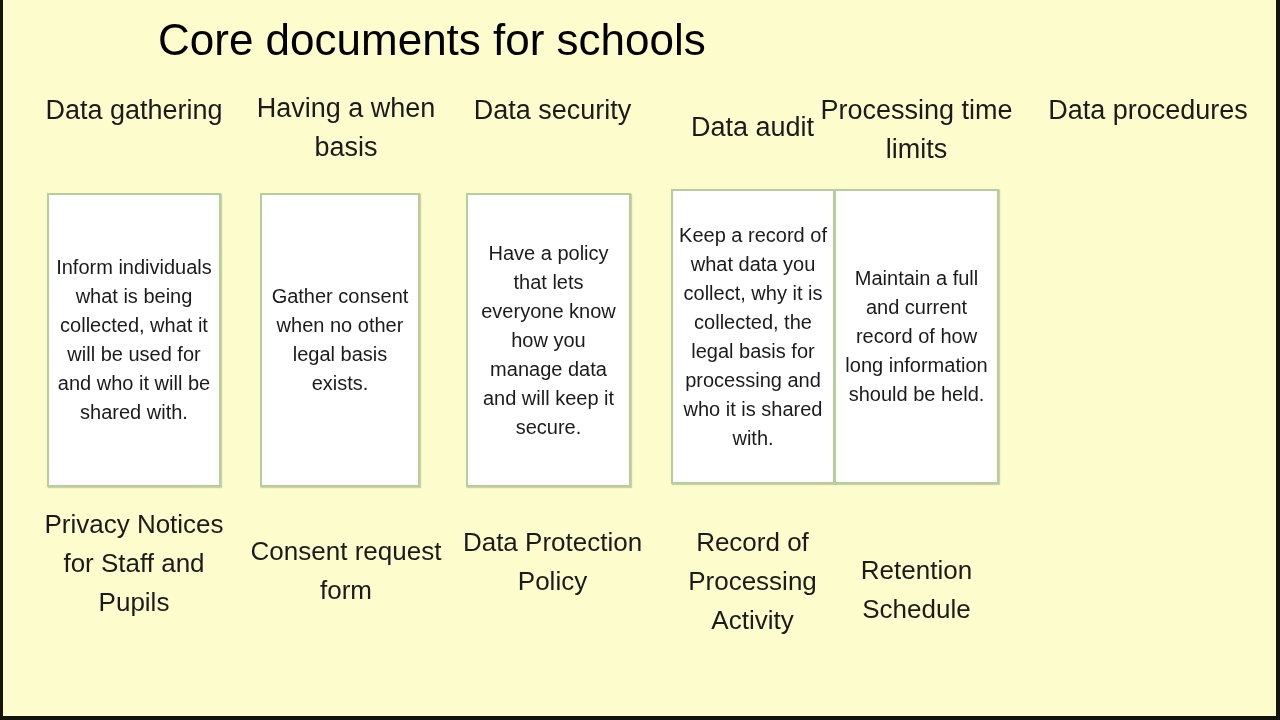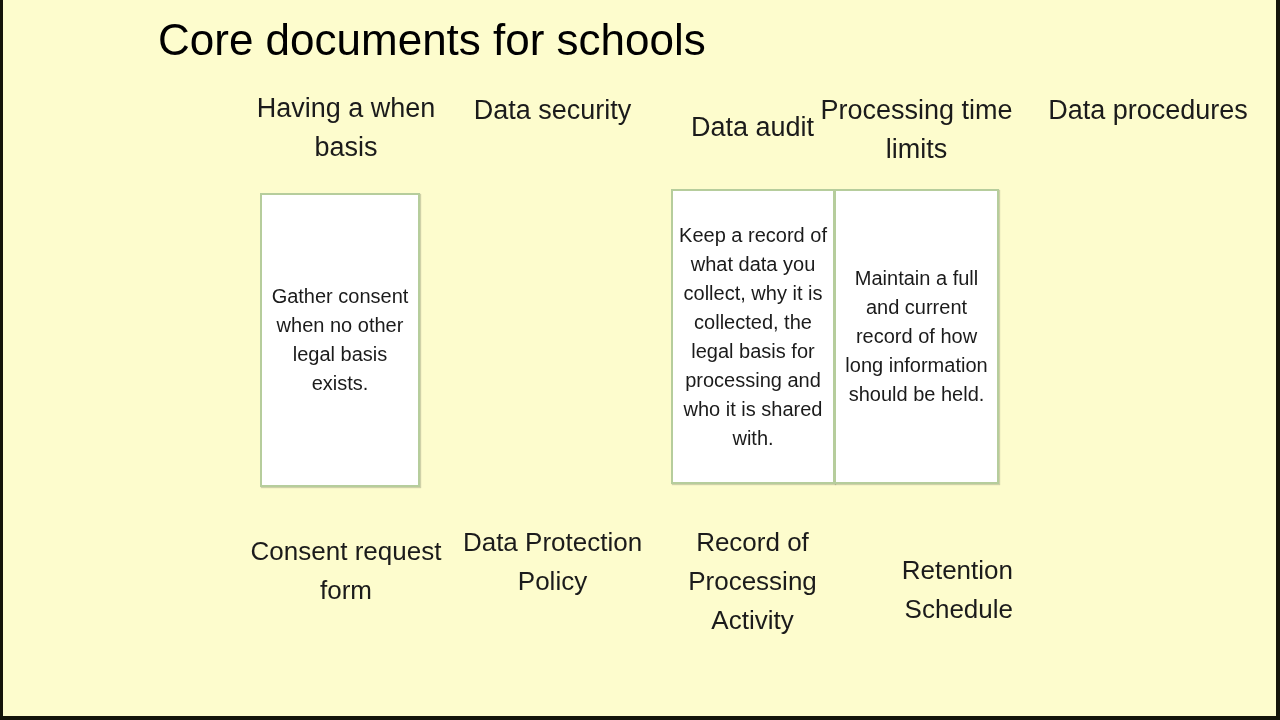--- a/index.html
+++ b/index.html
@@ -85,47 +85,57 @@
     color: #1b1b1b;
   }
 </style>
 </head>
 <body>
 
 <div id="slide">
 
   <div id="slide-title">Core documents for schools</div>
 
+  <div class="column" style="left:24px; width:214px;">
+    <div class="col-header" style="top:91px;">Data gathering</div>
+    <div class="card" style="left:20px; top:193px; width:174px; height:294px;">
+      <div class="card-text">Inform individuals what is being collected, what it will be used for and who it will be shared with.</div>
+    </div>
+    <div class="col-footer" style="top:505px;">Privacy Notices for Staff and Pupils</div>
+  </div>
 
   <div class="column" style="left:240px; width:206px;">
     <div class="col-header" style="top:89px;">Having a when basis</div>
     <div class="card" style="left:17px; top:193px; width:160px; height:294px;">
       <div class="card-text">Gather consent when no other legal basis exists.</div>
     </div>
     <div class="col-footer" style="top:532px;">Consent request form</div>
   </div>
 
   <div class="column" style="left:447px; width:205px;">
     <div class="col-header" style="top:91px;">Data security</div>
+    <div class="card" style="left:16px; top:193px; width:165px; height:294px;">
+      <div class="card-text">Have a policy that lets everyone know how you manage data and will keep it secure.</div>
+    </div>
     <div class="col-footer" style="top:523px;">Data Protection Policy</div>
   </div>
 
   <div class="column" style="left:653px; width:193px;">
     <div class="col-header" style="top:108px;">Data audit</div>
     <div class="card" style="left:15px; top:189px; width:164px; height:295px;">
       <div class="card-text">Keep a record of what data you collect, why it is collected, the legal basis for processing and who it is shared with.</div>
     </div>
     <div class="col-footer" style="top:523px;">Record of Processing Activity</div>
   </div>
 
   <div class="column" style="left:817px; width:193px;">
     <div class="col-header" style="top:91px;">Processing time limits</div>
     <div class="card" style="left:14px; top:189px; width:165px; height:295px;">
       <div class="card-text">Maintain a full and current record of how long information should be held.</div>
     </div>
-    <div class="col-footer" style="top:551px;text-align:right;">Retention Schedule</div>
+    <div class="col-footer" style="top:551px;">Retention Schedule</div>
   </div>
 
   <div class="column" style="left:1045px; width:200px;">
     <div class="col-header" style="top:91px;">Data procedures</div>
   </div>
 
 </div>
 
 </body></html>

